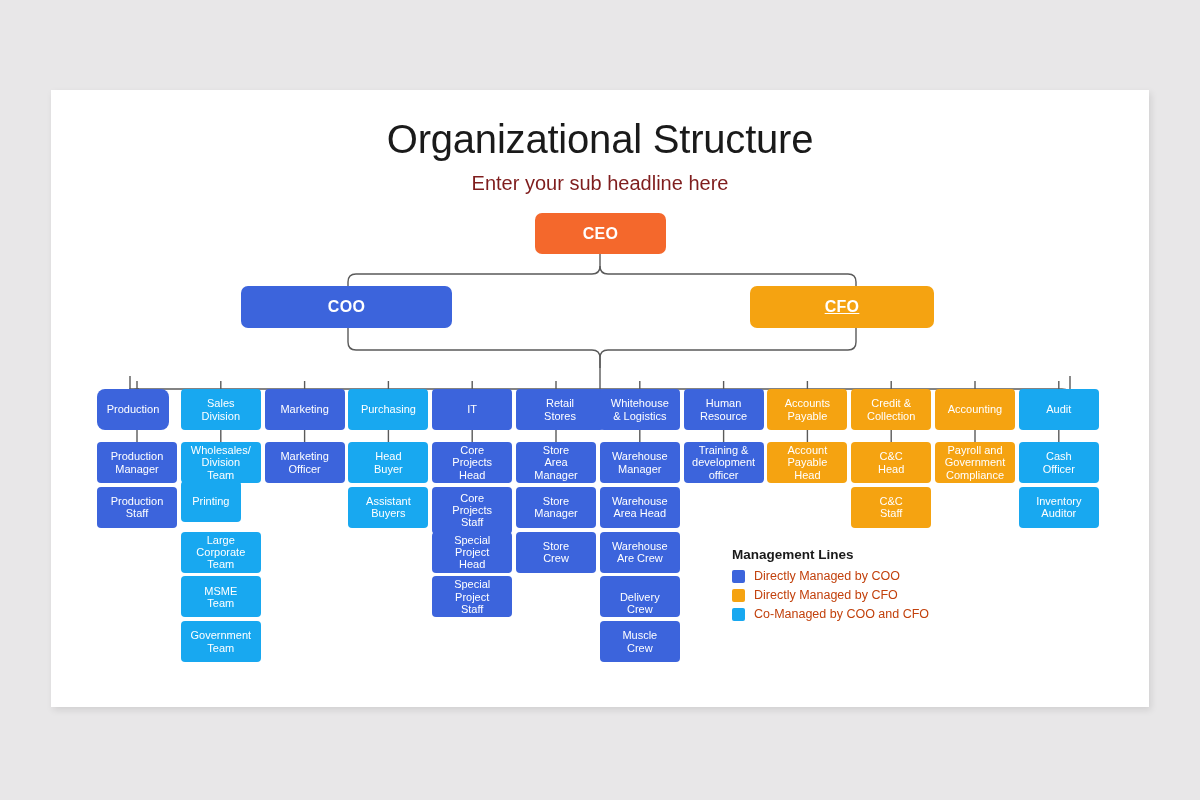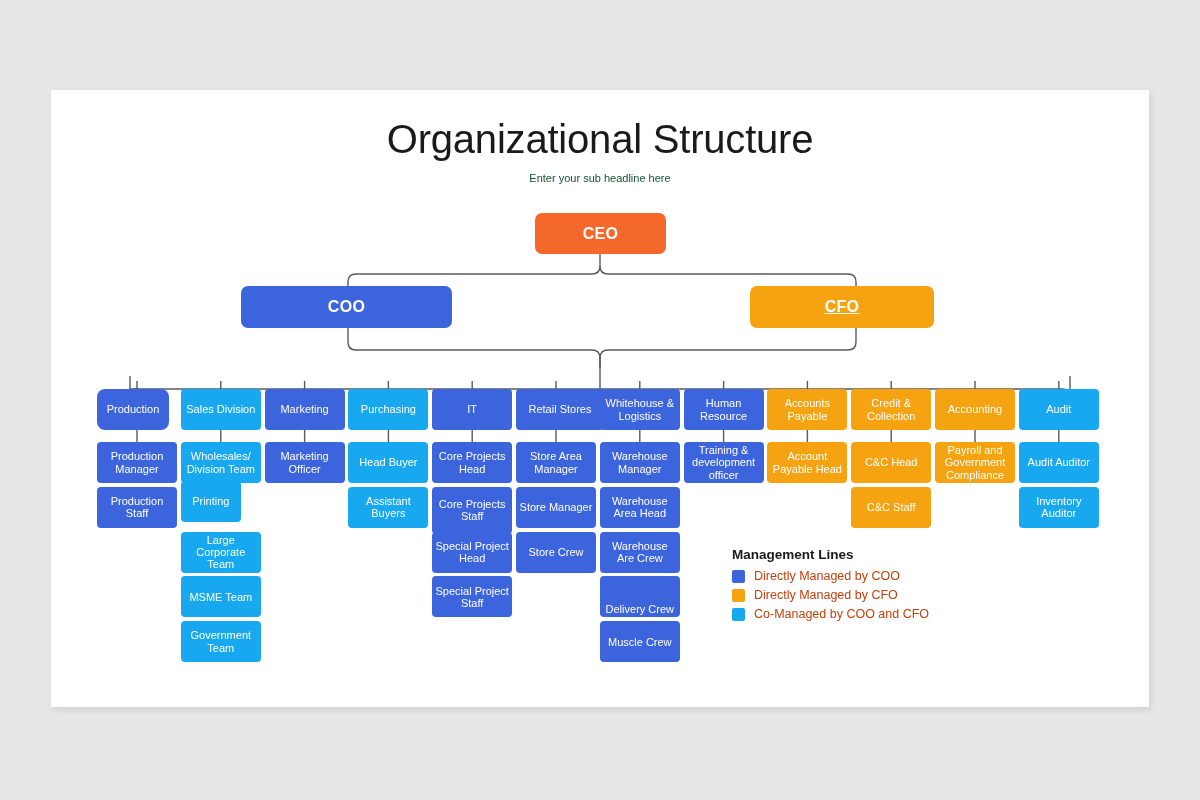--- a/index.html
+++ b/index.html
@@ -40,23 +40,23 @@
     letter-spacing: -0.2px;
     white-space: nowrap;
   }
 
   #subtitle {
     position: absolute;
     left: 0;
     top: 82px;
     width: 1098px;
     text-align: center;
-    font-size: 11px;
+    font-size: 20px;
     font-weight: 400;
-    color: #14532d;
+    color: #7f1d1d;
   }
 
   
   #wires {
     position: absolute;
     left: 0;
     top: 0;
     width: 1098px;
     height: 617px;
     pointer-events: none;
@@ -66,21 +66,21 @@
   .node {
     position: absolute;
     box-sizing: border-box;
     display: flex;
     align-items: center;
     justify-content: center;
     text-align: center;
     color: #ffffff;
     border-radius: 4px;
     line-height: 1.12;
-    padding: 2px 3px;
+    padding: 2px 20px;
     font-weight: 400;
   }
   .node.exec {
     border-radius: 7px;
     font-weight: 700;
     font-size: 16px;
     letter-spacing: 0.3px;
   }
   .node.dept {
     font-size: 11px;
@@ -318,21 +318,21 @@
         <div class="node dept c-orange" style="left: 884px; top: 299px; width: 80px; height: 41px;">
           <span>Accounting</span>
         </div>
         <div class="node sub c-orange" style="left: 884px; top: 352px; width: 80px; height: 41px;">
           <span>Payroll and Government Compliance</span>
         </div>
         <div class="node dept c-cyan" style="left: 967.8px; top: 299px; width: 80px; height: 41px;">
           <span>Audit</span>
         </div>
         <div class="node sub c-cyan" style="left: 967.8px; top: 352px; width: 80px; height: 41px;">
-          <span>Audit Auditor</span>
+          <span>Cash Officer</span>
         </div>
         <div class="node sub c-cyan" style="left: 967.8px; top: 396.8px; width: 80px; height: 41px;">
           <span>Inventory Auditor</span>
         </div>
       </div>
 
     <div id="legend">
       <div id="legend-title">Management Lines</div>
       <div id="legend-items">
           <div class="legend-row">

